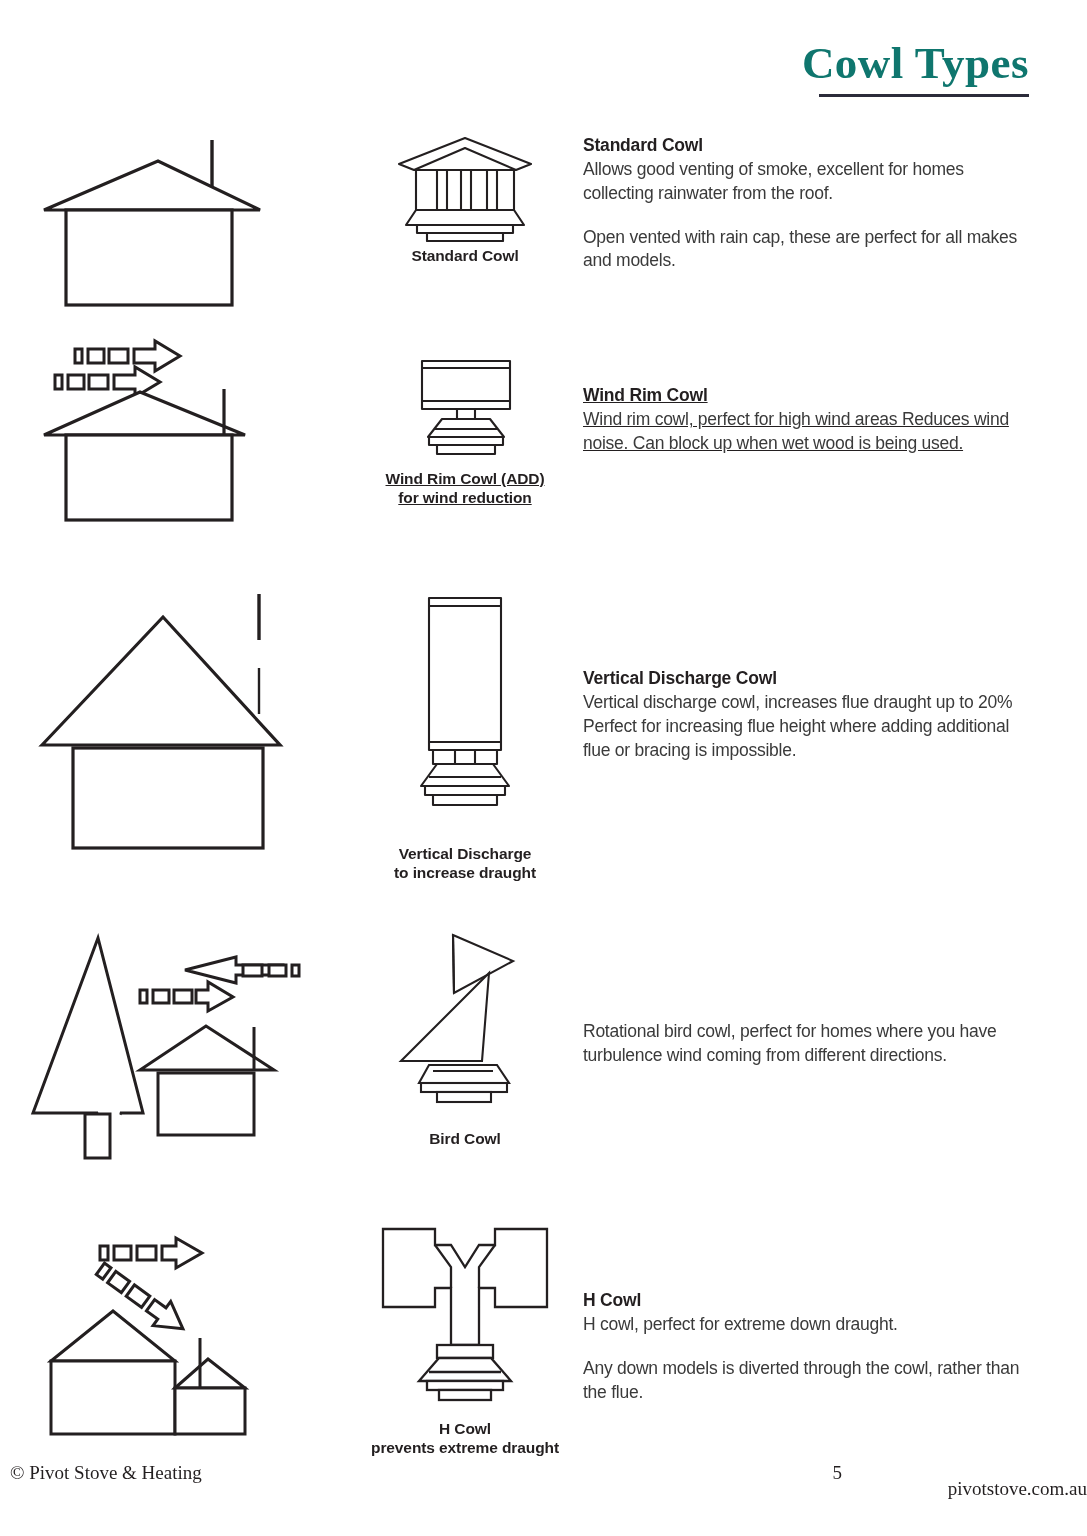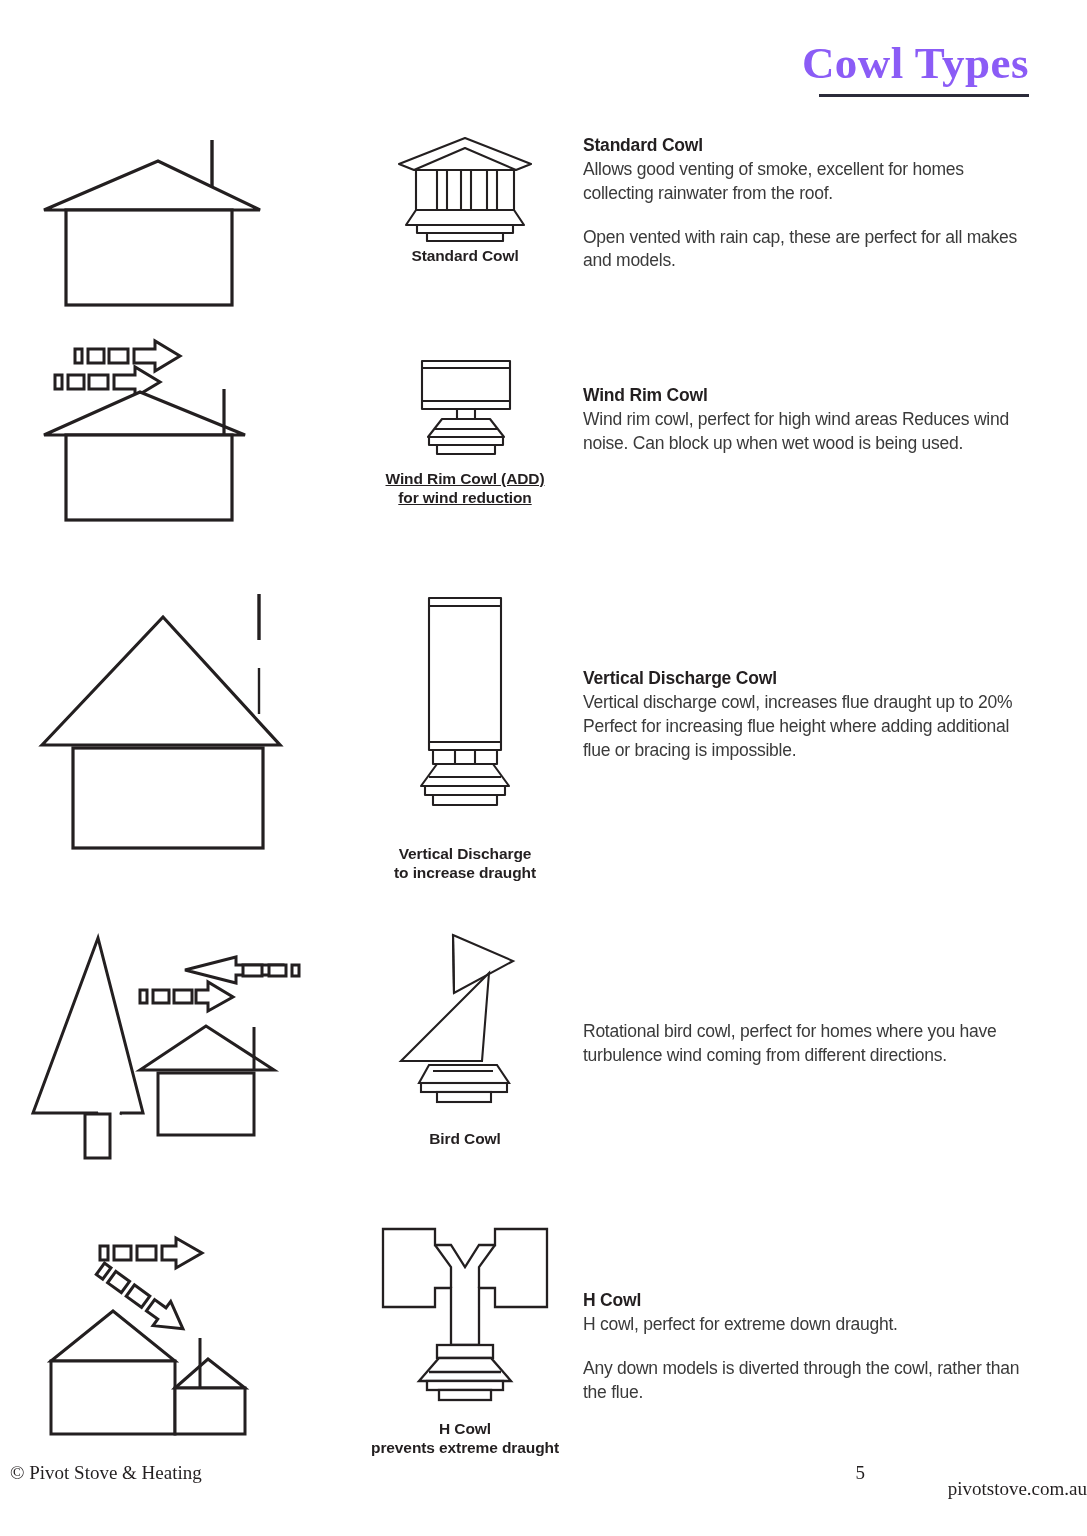--- a/index.html
+++ b/index.html
@@ -28,21 +28,21 @@
     position: absolute;
     right: 58px;
     top: 40px;
     text-align: right;
   }
   .header-title {
     font-family: "Liberation Serif", serif;
     font-size: 45px;
     font-weight: 700;
     letter-spacing: 0.5px;
-    color: #8b5cf6;
+    color: #0f766e;
     line-height: 1.05;
     white-space: nowrap;
   }
   .header-rule {
     margin-top: 7px;
     height: 3px;
     background: #2b2b3a;
     width: 210px;
     margin-left: auto;
   }
@@ -98,21 +98,20 @@
   
   .footer {
     position: absolute;
     left: 0;
     top: 1462px;
     width: 882px;
     height: 40px;
     font-family: "Liberation Serif", serif;
     font-size: 19px;
     color: #231f20;
-    padding-left: 23px;
   }
   .footer-left  { position: absolute; left: 10px;  top: 0; }
   .footer-mid   { position: absolute; left: 0; top: 16px; width: 1087px; text-align: right; }
   .footer-right { position: absolute; right: 40px; top: 0; }
 
   svg { display: block; }
   .cowl svg { margin: 0 auto; }
 </style>
 </head>
 <body>
@@ -213,21 +212,21 @@
           <rect x="44" y="82" width="74" height="8"></rect>
           <rect x="52" y="90" width="58" height="9"></rect>
         </g>
       </svg>
       <div class="cowl-caption">
         <span>Wind Rim Cowl (ADD)</span><br>
         <span>for wind reduction</span>
       </div>
     </div>
 
-    <div class="desc" style="top:50px;">
+    <div class="desc" style="top:50px;text-decoration:underline;">
       <p class="desc-title">Wind Rim Cowl</p>
       <p class="desc-para">Wind rim cowl, perfect for high wind areas Reduces wind noise. Can block up when wet wood is being used.</p>
     </div>
   </div>
 
   <div class="row" style="top:590px;">
 
     <div class="scene">
       <svg width="300" height="280" viewBox="0 0 300 280">
         <g fill="none" stroke="#231f20" stroke-width="3.2" stroke-linejoin="miter">

